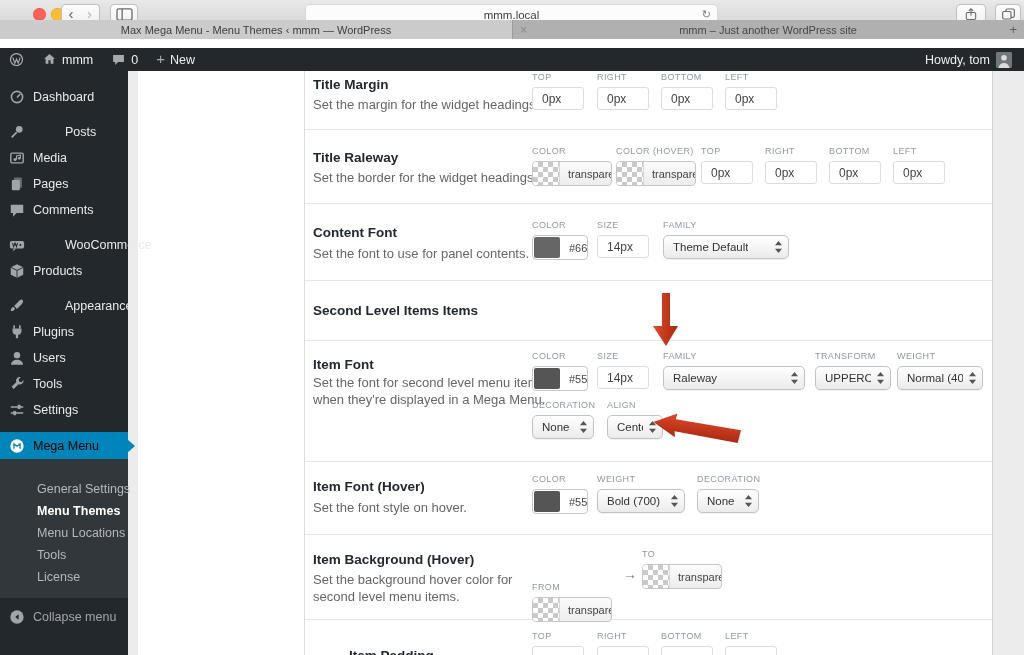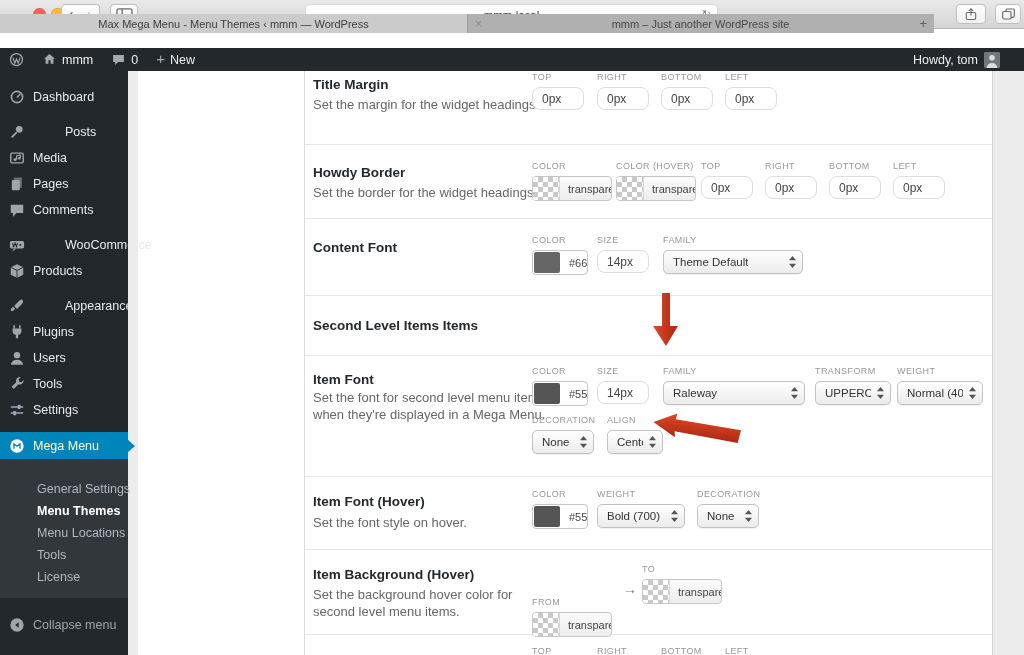--- a/index.html
+++ b/index.html
@@ -19,69 +19,69 @@
   #btn-back{left:61px;width:20px;border-top-right-radius:0;border-bottom-right-radius:0;}
   #btn-fwd{left:80px;width:20px;border-left:none;border-top-left-radius:0;border-bottom-left-radius:0;color:#b3b3b3;}
   .navbtn .chev{font-size:15px;line-height:1;margin-top:-2px;}
   #btn-sidebar{left:110px;width:28px;}
   #urlbar { position:absolute; left:305px; top:4px; width:413px; height:21px; background:#fcfcfc;
     border-radius:5px; box-shadow:inset 0 0 0 1px #d7d7d7; display:flex; align-items:center; justify-content:center;
     font-size:11.5px; color:#3c3c3c; cursor:text; }
   #urlbar .refresh { position:absolute; right:7px; font-size:11px; color:#7a7a7a; cursor:pointer; }
   #btn-share{left:956px;width:30px;} #btn-tabs{left:995px;width:26px;}
 
-  #tabbar { position:absolute; left:0; top:14px; width:934px; height:19px; background:#b3b3b3; display:flex; }
+  #tabbar { position:absolute; left:0; top:20px; width:1024px; height:19px; background:#b3b3b3; display:flex; }
   .tab { flex:1; display:flex; align-items:center; justify-content:center; font-size:11px; color:#3d3d3d;
     position:relative; cursor:pointer; white-space:nowrap; overflow:hidden; }
   .tab.active { background:#cbcbcb; }
   .tab.inactive { background:#b0b0b0; box-shadow:inset 1px 0 0 #9c9c9c; color:#474747; }
   .tclose { position:absolute; left:8px; color:#8b8b8b; font-size:12px; cursor:pointer; }
   .tplus { position:absolute; right:7px; color:#5f5f5f; font-size:13px; cursor:pointer; }
 
   
   #adminbar { position:absolute; left:0; top:48px; width:1024px; height:23px; background:#23282d;
     display:flex; align-items:center; color:#eee; font-size:12.5px; }
   .ab-item { display:flex; align-items:center; gap:5px; padding:0 9px; height:100%; cursor:pointer; }
   .ab-item svg { width:15px; height:15px; color:#a7aaad; }
-  #ab-right { margin-left:auto; display:flex; align-items:center; gap:6px; padding-right:24px; cursor:pointer; }
+  #ab-right { margin-left:auto; display:flex; align-items:center; gap:6px; padding-right:12px; cursor:pointer; }
   #avatar { width:16px; height:16px; border-radius:2px; overflow:hidden; background:#72777c; }
 
   
   #content-bg { position:absolute; left:128px; top:71px; width:896px; height:584px; background:#ececec; }
   #panel-left { position:absolute; left:138px; top:71px; width:167px; height:584px; background:#fff;
     border-right:1px solid #ddd; }
   #settings-panel { position:absolute; left:305px; top:71px; width:688px; height:584px; background:#fff;
     border-right:1px solid #d4d4d4; overflow:hidden; }
 
   
   #sidebar { position:absolute; left:0; top:71px; width:128px; height:584px; background:#23282d;
     color:#e8eaec; font-size:12.5px; }
   .mi { display:flex; align-items:center; height:26px; padding-left:9px; gap:8px; cursor:pointer; white-space:nowrap; }
   .mi svg { width:16px; height:16px; color:#a0a5aa; flex:none; }
   .mi.gap { margin-top:9px;gap:40px; }
   #menu { padding-top:13px; }
-  .mi.active { background:#0085ba; color:#fef9c3; height:27px; position:relative; margin-top:9px; }
+  .mi.active { background:#0085ba; color:#000000; height:27px; position:relative; margin-top:9px; }
   .mi.active svg { color:#fff; }
   .mi.active::after { content:""; position:absolute; right:-14px; top:50%; margin-top:-7px;
     border:7px solid transparent; border-left:8px solid #0085ba; }
   .submenu { background:#32373c; padding:19px 0 10px; }
   .smi { display:block; padding:4px 0 4px 37px; color:#b4b9be; font-size:12.5px; cursor:pointer; white-space:nowrap; }
   .smi.current { color:#fff; font-weight:700; }
-  #collapse { margin-top:14px; color:#a0a5aa; }
+  #collapse { margin-top:6px; color:#a0a5aa; }
   #collapse svg { color:#a0a5aa; }
 
   
   .row { position:relative; border-bottom:1px solid #e6e6e6; }
   .row-title { position:absolute; left:8px; font-size:13.5px; font-weight:600; color:#23282d; white-space:nowrap; }
   .row-title.section { font-weight:700; }
   .row-desc { position:absolute; left:8px; width:250px; font-size:13px; color:#666; line-height:17px; }
   .row-desc.narrow { width:215px; }
   .ctl { position:absolute; }
   .lab { font-size:9px; color:#91989d; letter-spacing:.4px; margin-bottom:5px; white-space:nowrap; }
-  .txt { width:52px; height:23px; border:1px solid #dcdcdc; border-radius:8px; padding:0 4px 0 9px;
+  .txt { width:52px; height:23px; border:1px solid #dcdcdc; border-radius:3px; padding:0 4px 0 9px;
     font-size:12px; color:#444; background:#fff; font-family:"Liberation Sans",sans-serif; }
   .sel { display:flex; align-items:center; justify-content:space-between; height:24px;
     border:1px solid #c2c2c2; border-radius:5px; background:linear-gradient(#ffffff,#ebebeb);
     box-shadow:0 1px 0 rgba(0,0,0,.05); padding:0 6px 0 9px; cursor:pointer; }
   .sel span { font-size:11.5px; color:#333; white-space:nowrap; overflow:hidden; }
   .sel svg { flex:none; margin-left:6px; fill:#555; }
   .swatch { display:flex; align-items:center; height:25px; border:1px solid #c6c6c6; border-radius:4px;
     background:linear-gradient(#fbfbfb,#ededed); overflow:hidden; cursor:pointer; width:80px; }
   .swatch .chk { width:27px; height:23px; border-right:1px solid #d8d8d8; flex:none;
     background-color:#fff;
@@ -179,31 +179,31 @@
           </svg>
       </span>
     </div>
   </div>
 
   <div id="content-bg"></div>
   <div id="panel-left"></div>
 
   <div id="settings-panel">
 
-    <div class="row" style="height:74px;">
+    <div class="row" style="height:59px;">
       <div class="row-title" style="top:6px;">Title Margin</div>
       <div class="row-desc" style="top:25px;">Set the margin for the widget headings.</div>
       <div class="ctl" style="left:227px;top:1px;"><div class="lab">TOP</div><input class="txt" value="0px" style=""></div>
       <div class="ctl" style="left:292px;top:1px;"><div class="lab">RIGHT</div><input class="txt" value="0px" style=""></div>
       <div class="ctl" style="left:356px;top:1px;"><div class="lab">BOTTOM</div><input class="txt" value="0px" style=""></div>
       <div class="ctl" style="left:420px;top:1px;"><div class="lab">LEFT</div><input class="txt" value="0px" style=""></div>
     </div>
 
     <div class="row" style="height:74px;">
-      <div class="row-title" style="top:20px;">Howdy Border</div>
+      <div class="row-title" style="top:20px;">Title Raleway</div>
       <div class="row-desc" style="top:39px;">Set the border for the widget headings.</div>
       <div class="ctl" style="left:227px;top:16px;">
           <div class="lab">COLOR</div>
         <div class="swatch">
             <span class="chk"></span>
             <span class="sw-label">transparent</span>
           </div>
         </div>
       <div class="ctl" style="left:311px;top:16px;">
           <div class="lab">COLOR (HOVER)</div>
@@ -213,31 +213,32 @@
           </div>
         </div>
       <div class="ctl" style="left:396px;top:16px;"><div class="lab">TOP</div><input class="txt" value="0px" style=""></div>
       <div class="ctl" style="left:460px;top:16px;"><div class="lab">RIGHT</div><input class="txt" value="0px" style=""></div>
       <div class="ctl" style="left:524px;top:16px;"><div class="lab">BOTTOM</div><input class="txt" value="0px" style=""></div>
       <div class="ctl" style="left:588px;top:16px;"><div class="lab">LEFT</div><input class="txt" value="0px" style=""></div>
     </div>
 
     <div class="row" style="height:77px;">
       <div class="row-title" style="top:21px;">Content Font</div>
+      <div class="row-desc" style="top:41px;">Set the font to use for panel contents.</div>
       <div class="ctl" style="left:227px;top:16px;">
           <div class="lab">COLOR</div>
         <div class="swatch solid">
             <span class="blk c666"></span>
             <span class="sw-label">#666</span>
           </div>
         </div>
       <div class="ctl" style="left:292px;top:16px;"><div class="lab">SIZE</div><input class="txt" value="14px" style=""></div>
       <div class="ctl" style="left:358px;top:16px;">
           <div class="lab">FAMILY</div>
-        <div class="sel" style="width:140px;align-items:center;">
+        <div class="sel" style="width:126px;align-items:center;">
             <span>Theme Default</span>
             <svg width="7" height="12" viewBox="0 0 7 12">
               <path d="M3.5 0L7 4.2H0z"></path>
               <path d="M3.5 12L0 7.8h7z"></path>
             </svg>
           </div>
         </div>
     </div>
 
     <div class="row" style="height:60px;">

